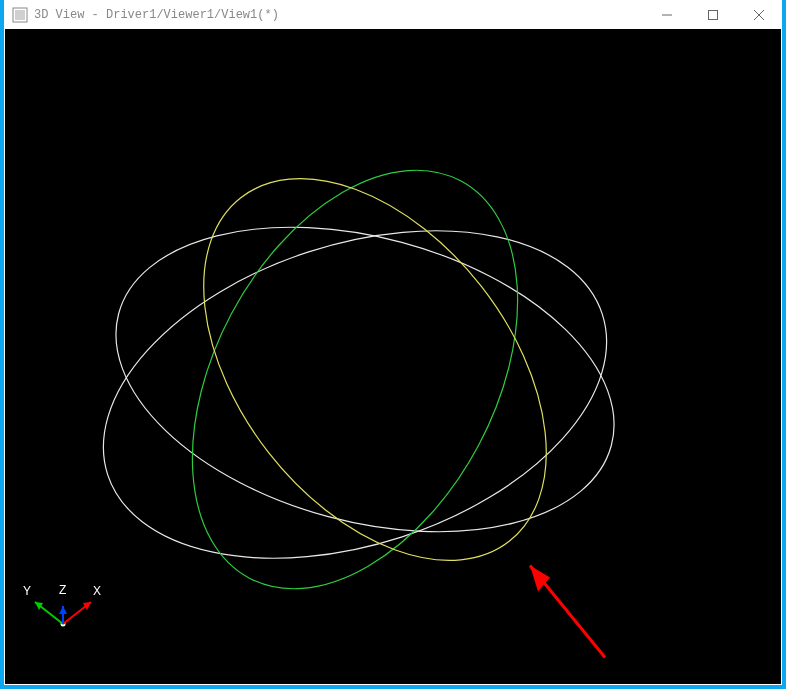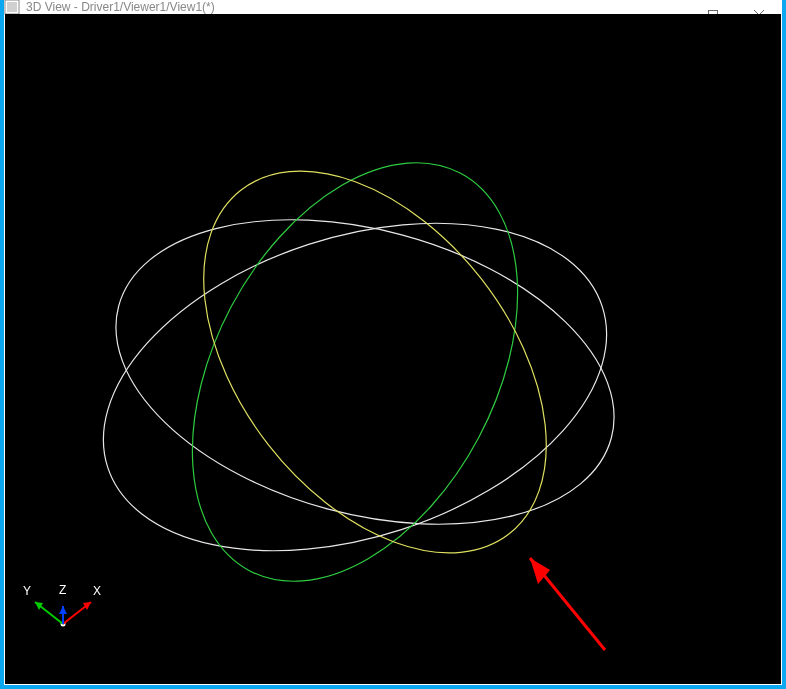--- a/index.html
+++ b/index.html
@@ -14,27 +14,29 @@
       position: absolute;
       left: 4px;
       top: 0;
       width: 778px;
       height: 685px;
       background: #ffffff;
       display: flex;
       flex-direction: column;
     }
     .titlebar {
-      height: 14px;
+      height: 29px;
       background: #ffffff;
       display: flex;
       align-items: center;
+      padding-left: 8px;
       color: #888888;
       font-size: 12px;
       user-select: none;
+      font-family: Liberation Mono, monospace;
     }
     .titlebar-icon {
       width: 16px;
       height: 16px;
       margin-right: 6px;
       display: inline-flex;
       align-items: center;
       justify-content: center;
     }
     .title-text { flex: 1; }

